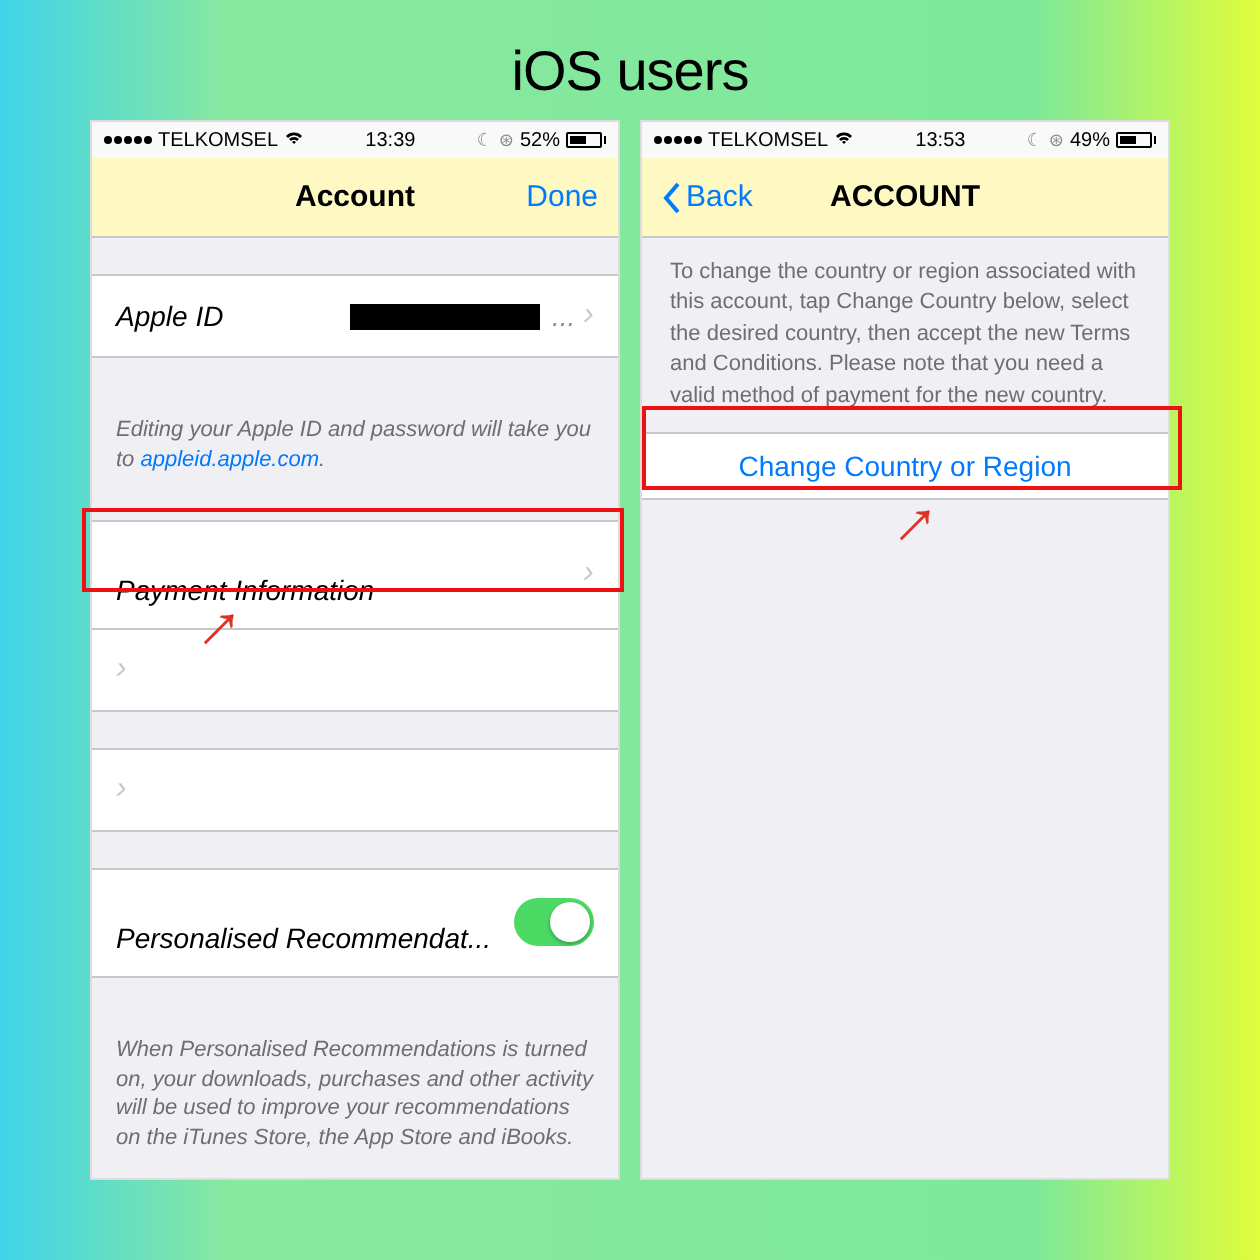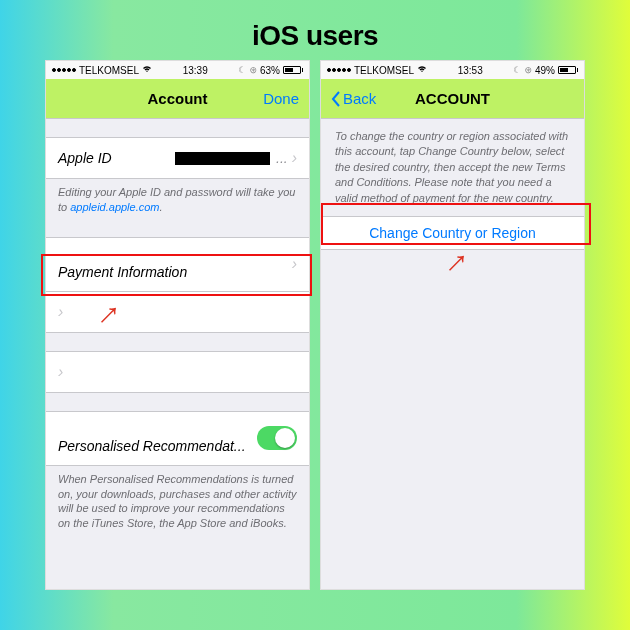--- a/index.html
+++ b/index.html
@@ -1,47 +1,47 @@
 <!DOCTYPE html>
 <html><head>
   <meta charset="utf-8">
   <style>
     * { margin: 0; padding: 0; box-sizing: border-box; font-family: -apple-system, "Helvetica Neue", Arial, sans-serif; }
     body { width: 630px; height: 630px; background: linear-gradient(90deg, #3fd4e8 0%, #88e8a0 18%, #7de89a 82%, #e0fd3a 100%); position: relative; }
-    .heading { text-align: center; font-weight: 700; font-size: 28px; padding-top: 20px; letter-spacing: -0.5px; font-family: Arial, sans-serif; }
+    .heading { text-align: center; font-weight: 400; font-size: 28px; padding-top: 20px; letter-spacing: -0.5px; font-family: Arial, sans-serif; }
     .phones { display: flex; justify-content: center; gap: 10px; margin-top: 8px; padding: 0 40px; }
     .phone { width: 265px; background: #efeff4; border: 1px solid #ddd; font-size: 12px; color: #000; }
     .statusbar { display: flex; align-items: center; justify-content: space-between; padding: 2px 6px; background: #f9f9f9; font-size: 10px; height: 18px; }
     .sb-left, .sb-right { display: flex; align-items: center; gap: 3px; }
     .dots { display: flex; gap: 1px; }
     .dot { width: 4px; height: 4px; border-radius: 50%; border: 0.5px solid #000; }
     .dot.f { background: #000; }
     .wifi { font-size: 9px; }
-    .navbar { display: flex; align-items: center; justify-content: space-between; padding: 8px 10px; background: #bef264; border-bottom: 1px solid #c8c8cc; height: 40px; position: relative; }
+    .navbar { display: flex; align-items: center; justify-content: space-between; padding: 8px 10px; background: #fef9c3; border-bottom: 1px solid #c8c8cc; height: 40px; position: relative; }
     .nav-title { font-weight: 600; font-size: 15px; position: absolute; left: 50%; transform: translateX(-50%); }
     .nav-link { color: #007aff; font-size: 15px; }
     .nav-back { color: #007aff; font-size: 15px; display: flex; align-items: center; gap: 2px; }
     .row { display: flex; align-items: center; justify-content: space-between; background: #fff; border-top: 1px solid #c8c8cc; border-bottom: 1px solid #c8c8cc; padding: 11px 12px; font-size: 14px; }
     .row + .row { border-top: none; }
     .group { margin-top: 18px; font-style: italic; }
     .chevron { color: #c8c8cc; font-size: 16px; }
-    .footer-text { font-size: 11px; color: #6d6d72; padding: 6px 12px 4px; line-height: 1.35; }
+    .footer-text { font-size: 11px; color: #6d6d72; padding: 6px 12px 4px; line-height: 1.35; margin-top: 23px; }
     .link-blue { color: #007aff; }
     .redacted { display: inline-block; width: 95px; height: 13px; background: #000; vertical-align: middle; margin-right: 2px; }
     .toggle { width: 40px; height: 24px; background: #4cd964; border-radius: 12px; position: relative; flex-shrink: 0; }
     .toggle::after { content:""; position: absolute; right: 2px; top: 2px; width: 20px; height: 20px; background: #fff; border-radius: 50%; box-shadow: 0 1px 2px rgba(0,0,0,0.3); }
     .row-label { flex: 1; white-space: nowrap; overflow: hidden; text-overflow: ellipsis; margin-top: 15px; }
     .highlight-box { border: 2px solid #e11; position: absolute; pointer-events: none; }
     .hb1 { left: 41px; top: 254px; width: 271px; height: 42px; }
     .hb2 { left: 321px; top: 203px; width: 270px; height: 42px; }
     .arrow { position: absolute; color: #d32; font-size: 34px; font-weight: 900; transform: rotate(45deg); }
     .ar1 { left: 102px; top: 294px; }
     .ar2 { left: 450px; top: 242px; }
     .phone2 { height: 530px; }
-    .phone2 .desc { font-size: 11px; color: #6d6d72; padding: 10px 14px; line-height: 1.4; font-style: italic; }
+    .phone2 .desc { font-size: 11px; color: #6d6d72; padding: 10px 14px; line-height: 1.4; }
     .phone2 .change-row { text-align: center; color: #007aff; background: #fff; border-top: 1px solid #c8c8cc; border-bottom: 1px solid #c8c8cc; padding: 8px; font-size: 14px; }
     .battery { display: inline-flex; align-items: center; gap: 1px; }
     .bat-body { width: 18px; height: 8px; border: 1px solid #000; border-radius: 1px; position: relative; }
     .bat-fill { position: absolute; left: 1px; top: 1px; bottom: 1px; background: #000; }
     .bat-tip { width: 1px; height: 4px; background: #000; }
     .moon { font-size: 9px; color: #888; }
   </style>
 </head>
 <body>
 
@@ -63,21 +63,21 @@
         <span class="wifi">
           <svg width="10" height="8" viewBox="0 0 10 8">
               <path d="M5 7 L6 6 A1.4 1.4 0 0 0 4 6 Z M2.5 4.5 A3.5 3.5 0 0 1 7.5 4.5 L6.5 5.5 A2 2 0 0 0 3.5 5.5 Z M1 3 A5.5 5.5 0 0 1 9 3 L8 4 A4 4 0 0 0 2 4 Z" fill="#000"></path>
             </svg>
         </span>
       </div>
       <span>13:39</span>
       <div class="sb-right">
         <span class="moon">☾</span>
         <span class="moon">⊛</span>
-        <span>63%</span>
+        <span>52%</span>
         <span class="battery">
           <span class="bat-body">
               <span class="bat-fill" style="width:52%"></span>
             </span>
             <span class="bat-tip"></span>
         </span>
       </div>
     </div>
     <div class="navbar">
       <span></span>

